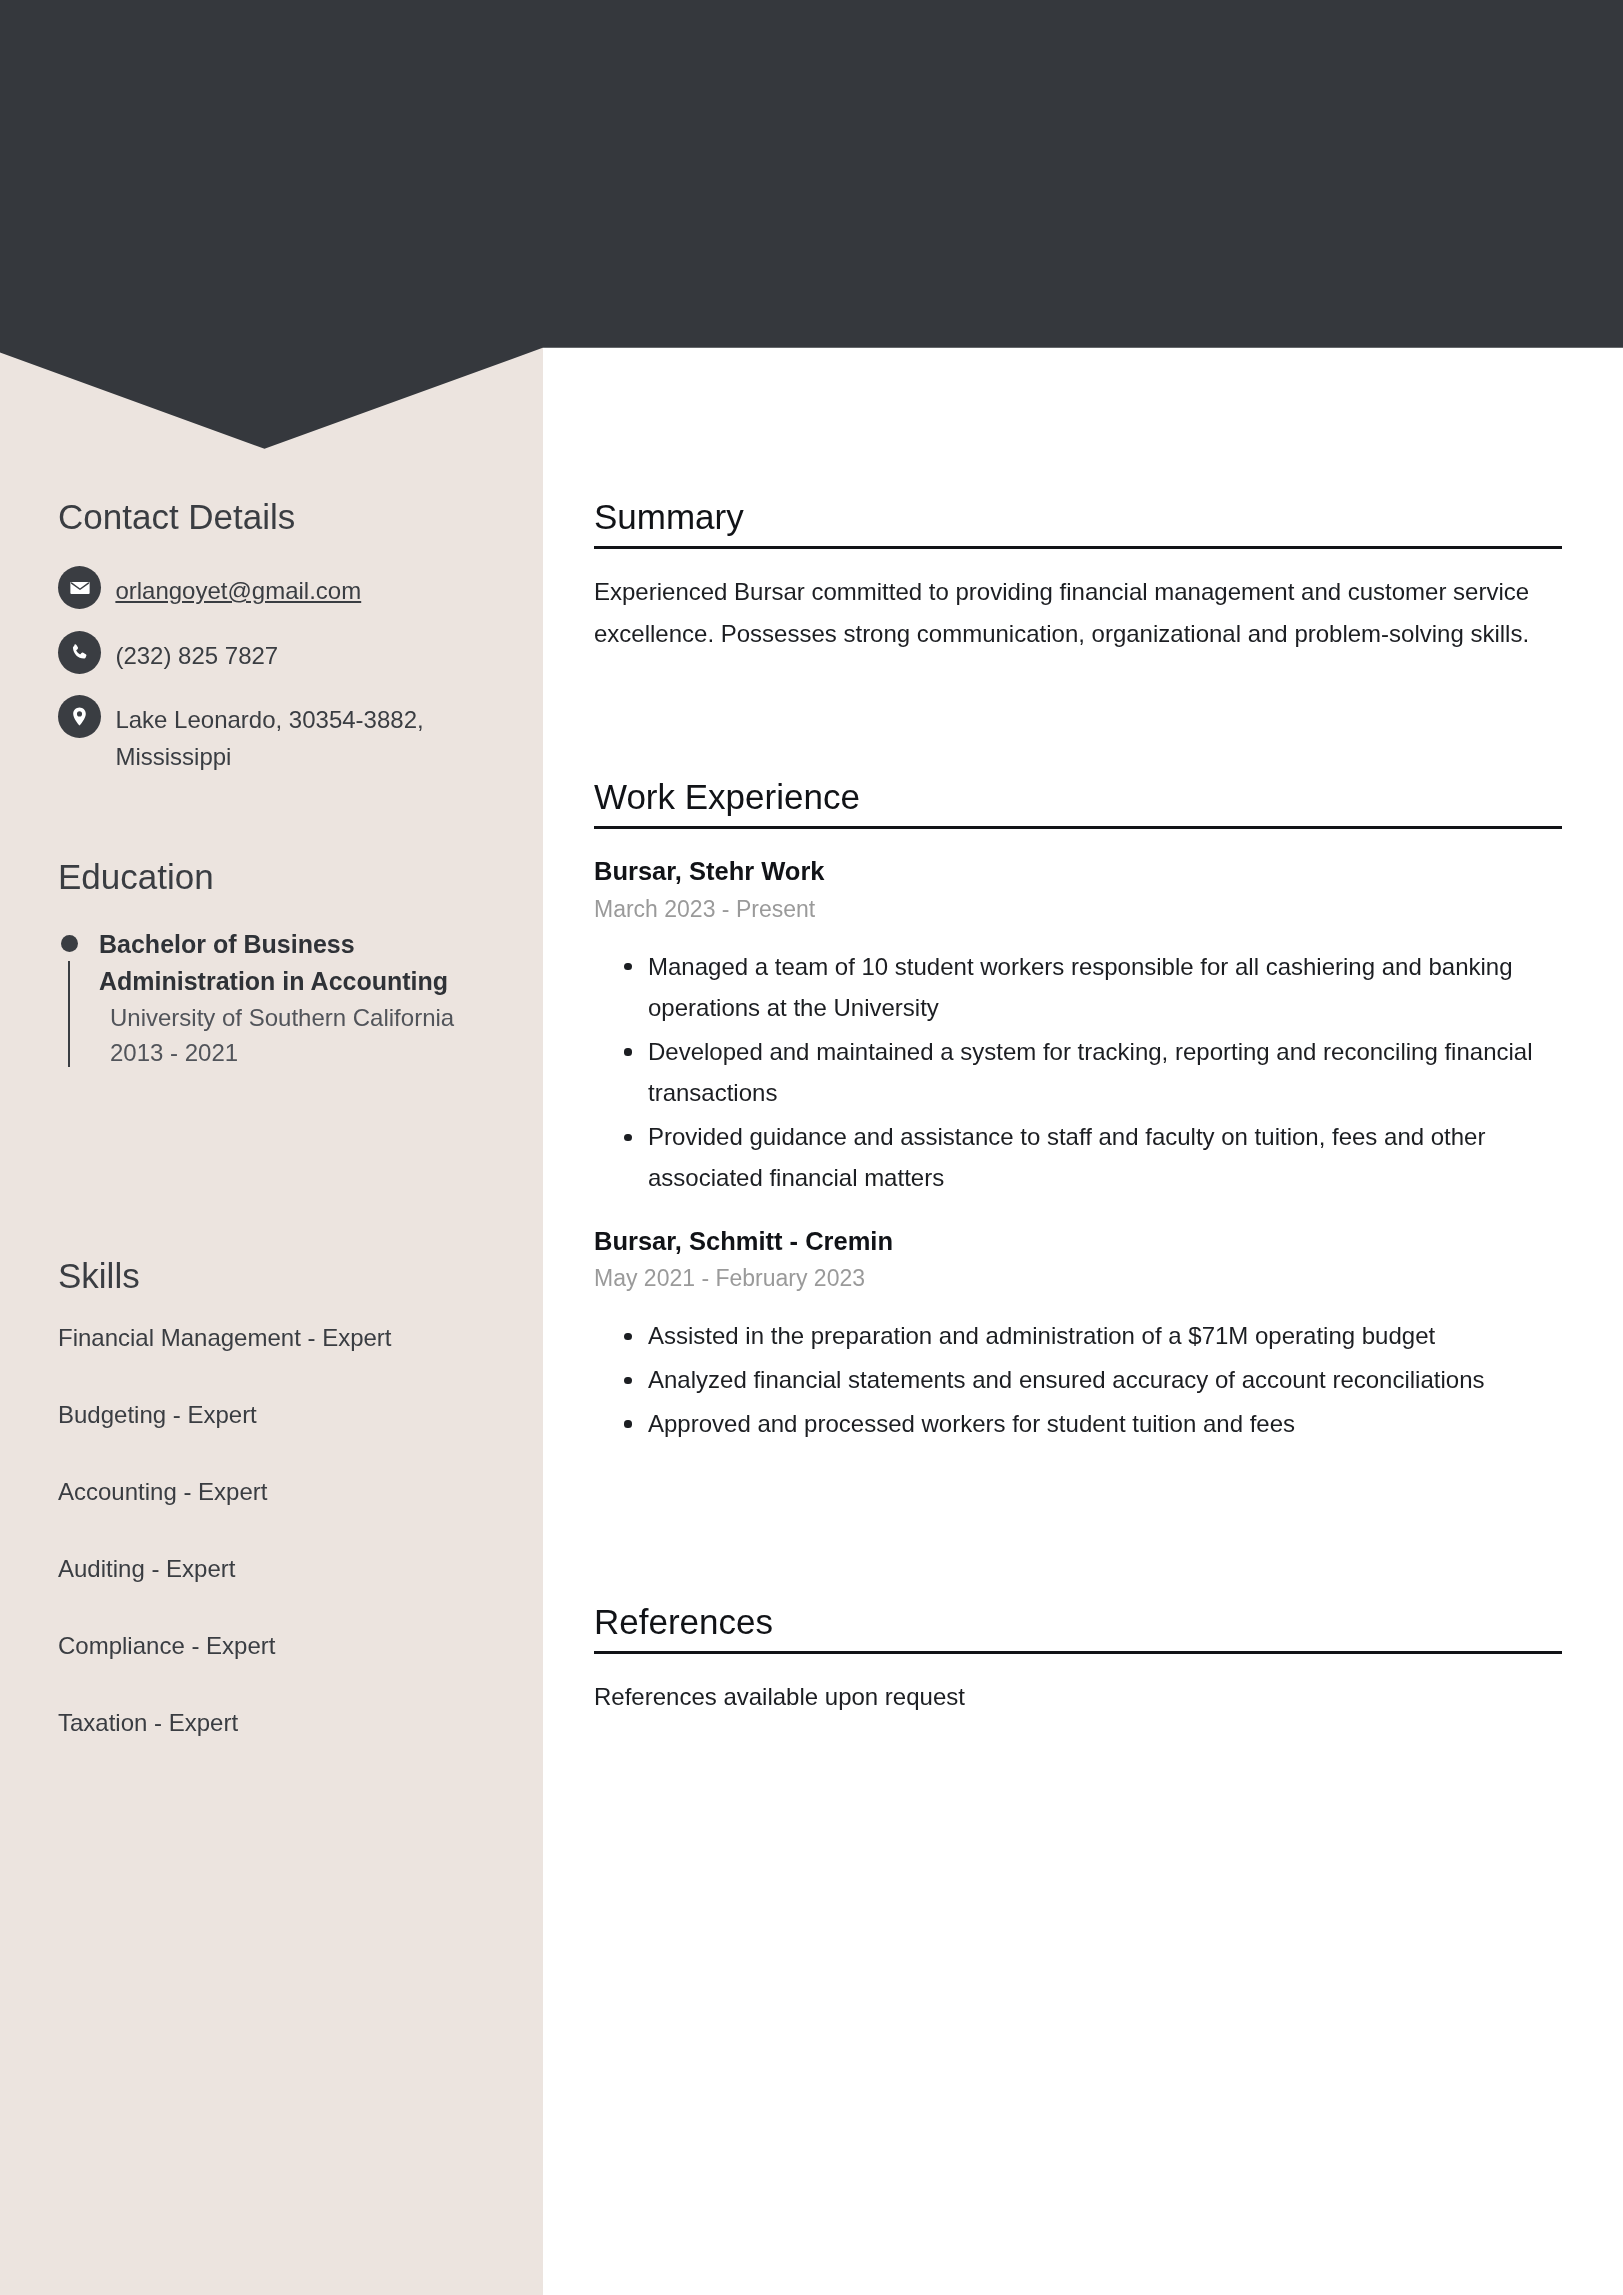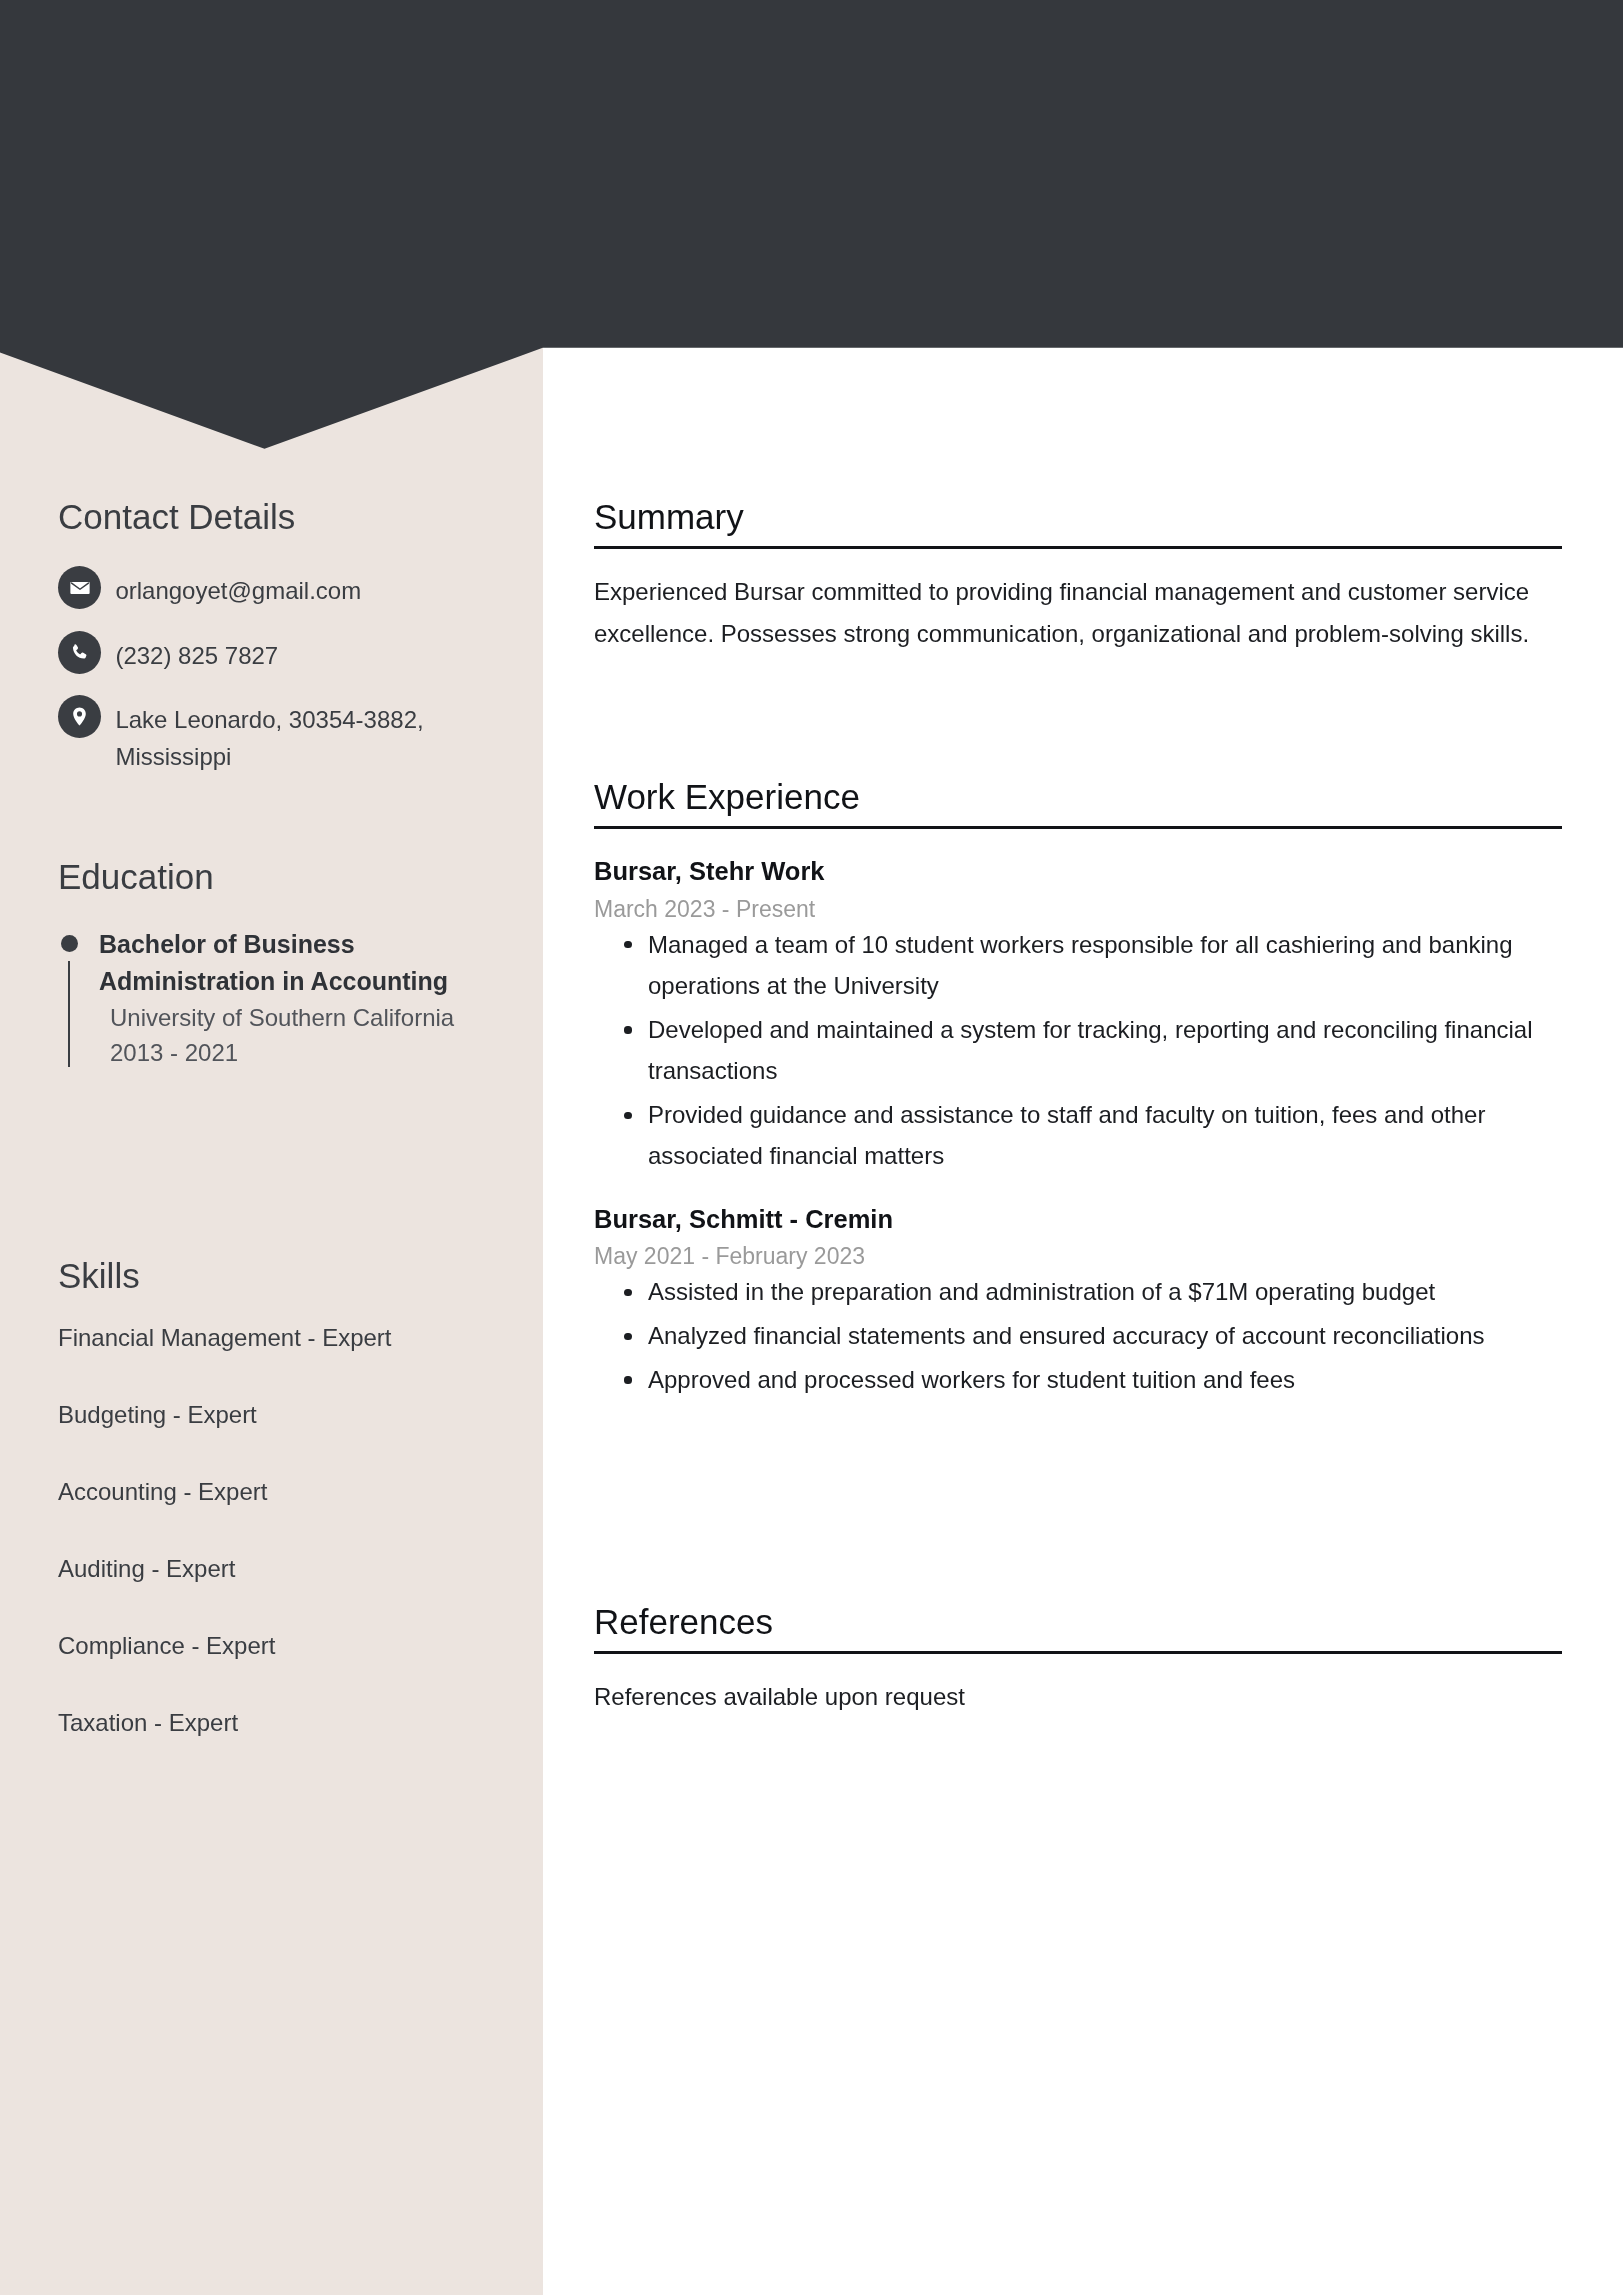--- a/index.html
+++ b/index.html
@@ -128,21 +128,21 @@
     margin-right: 14.4px;
   }
   .contact-icon svg { display: block; }
   .contact-text {
     font-size: 24px;
     color: #3a3d42;
     line-height: 1.55;
     padding-top: 5.9px;
     max-width: 367px;
   }
-  .contact-text.link { }
+  .contact-text.link { text-decoration: underline; }
 
   
   .education-block { position: absolute; left: 58px; top: 858px; width: 452px; }
   .edu-item {
     position: relative;
     margin-top: 29px;
     padding-left: 41px;
   }
   .edu-bullet {
     position: absolute;
@@ -226,21 +226,21 @@
     color: #111317;
     line-height: 1.25;
   }
   .job-dates {
     margin-top: 6.5px;
     font-size: 23px;
     color: #9a9a9a;
     line-height: 1.25;
   }
   .job-bullets {
-    margin-top: 0;
+    margin-top: 22px;
     padding-left: 54px;
     list-style: none;
   }
   .job-bullets li {
     position: relative;
     font-size: 24px;
     color: #1c1e22;
     line-height: 1.72;
     margin-bottom: 2.6px;
   }

